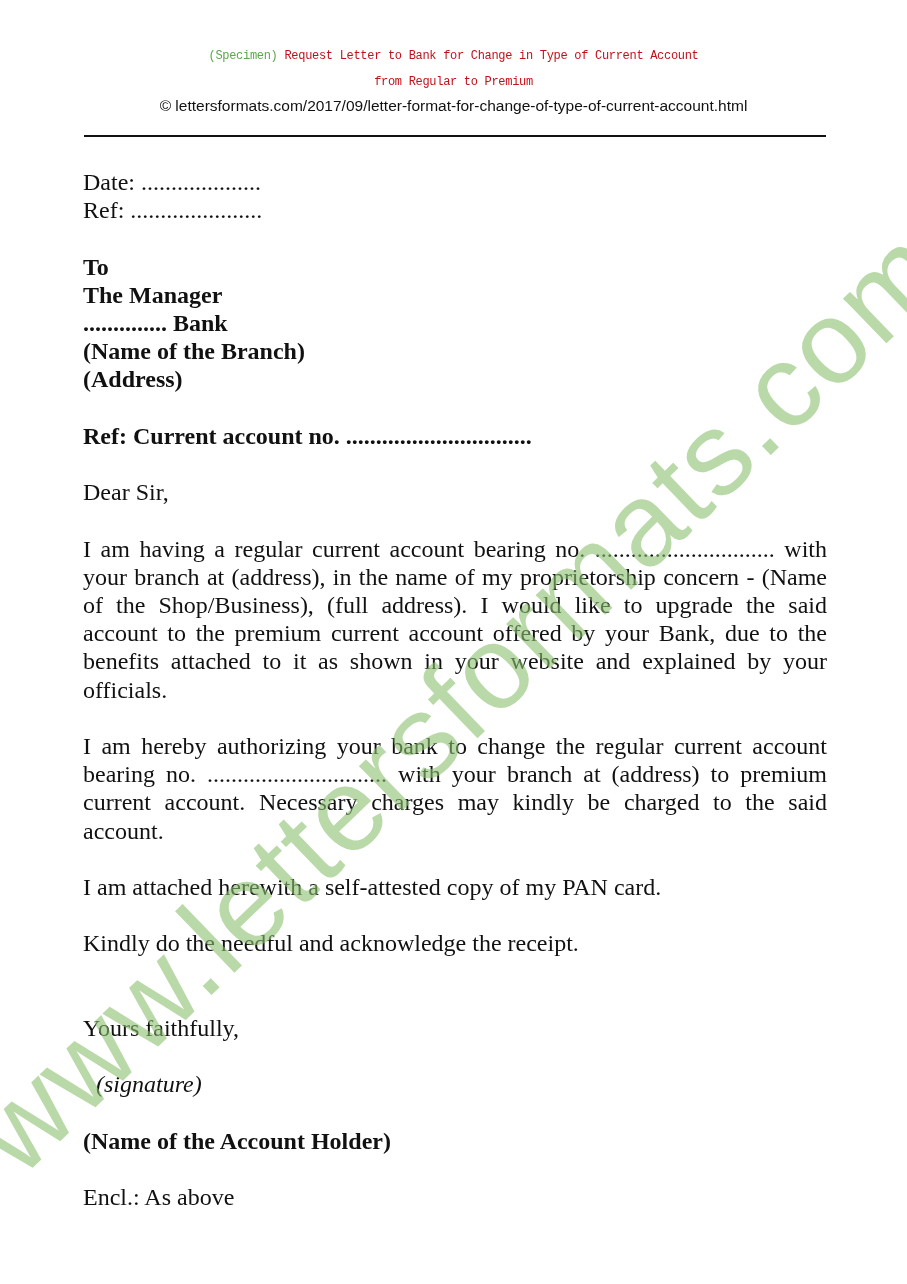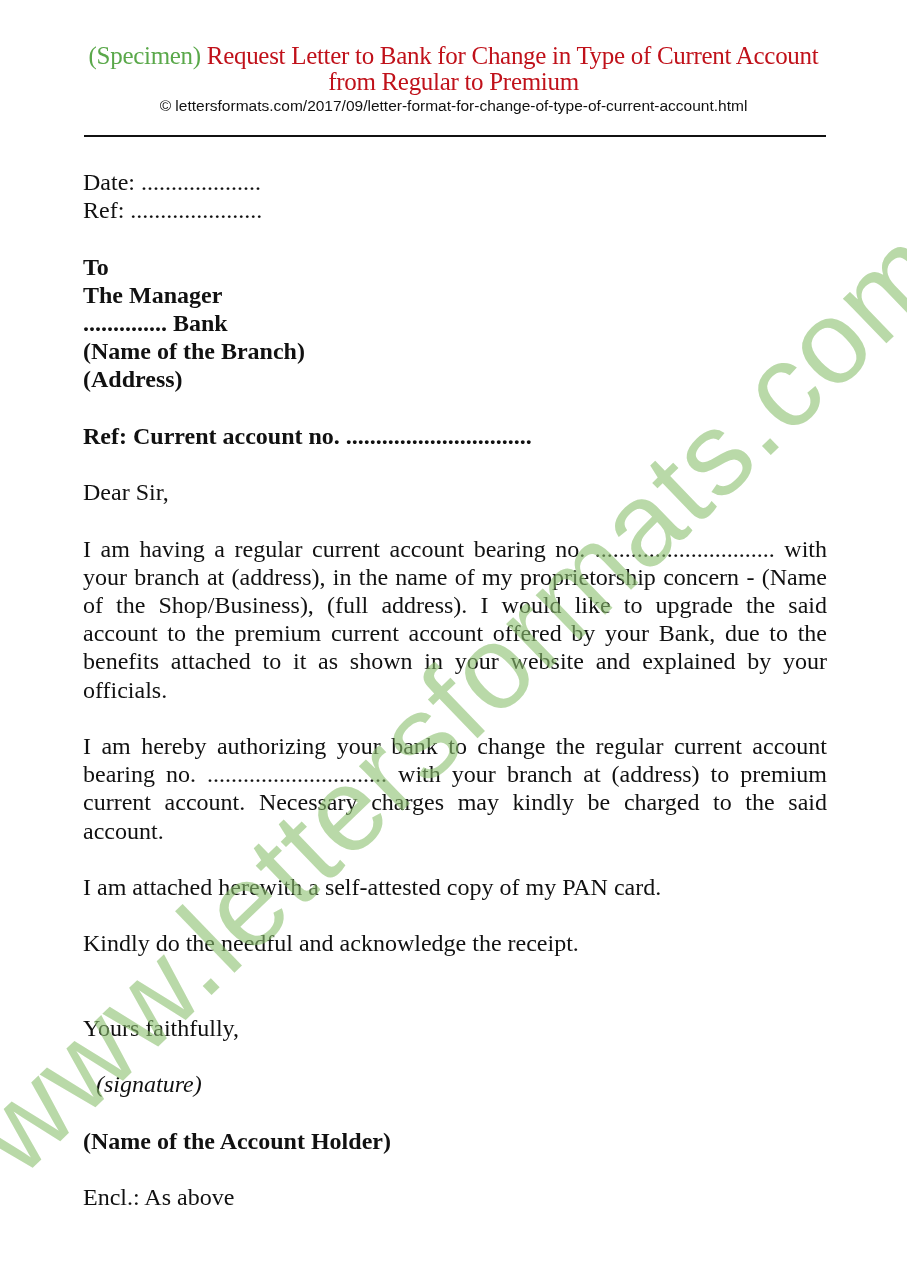--- a/index.html
+++ b/index.html
@@ -1,19 +1,19 @@
 <!DOCTYPE html>
 <html><head>
 <meta charset="utf-8">
 <style>
   html, body { margin: 0; padding: 0; background: #ffffff; }
   body { width: 907px; height: 1284px; position: relative; overflow: hidden; }
   .page { position: absolute; left: 0; top: 0; width: 907px; height: 1284px; }
   .header { position: absolute; left: 0; top: 43px; width: 907px; text-align: center; }
-  .title { font-family: Liberation Serif, serif; font-size: 25px; line-height: 26px; color: #c0111a; margin: 0; letter-spacing: -0.3px; }
+  .title { font-family: Liberation Mono, monospace; font-size: 12px; line-height: 26px; color: #c0111a; margin: 0; letter-spacing: -0.3px; }
   .title .specimen { color: #5aa84a; }
   .url { font-family: "Liberation Sans", sans-serif; font-size: 15.5px; line-height: 20px; color: #111; margin-top: 1px; }
   .rule { position: absolute; left: 84px; top: 135px; width: 742px; height: 2px; background: #111; }
   .body { position: absolute; left: 83px; top: 168px; width: 744px; font-family: "Liberation Serif", serif; font-size: 24px; line-height: 28.2px; color: #111; }
   .body p { margin: 0; }
   .gap { height: 28.2px; }
   .bold { font-weight: bold; }
   .just { text-align: justify; text-align-last: left; }
   .sig { font-style: italic; padding-left: 13px; }
   .watermark {

